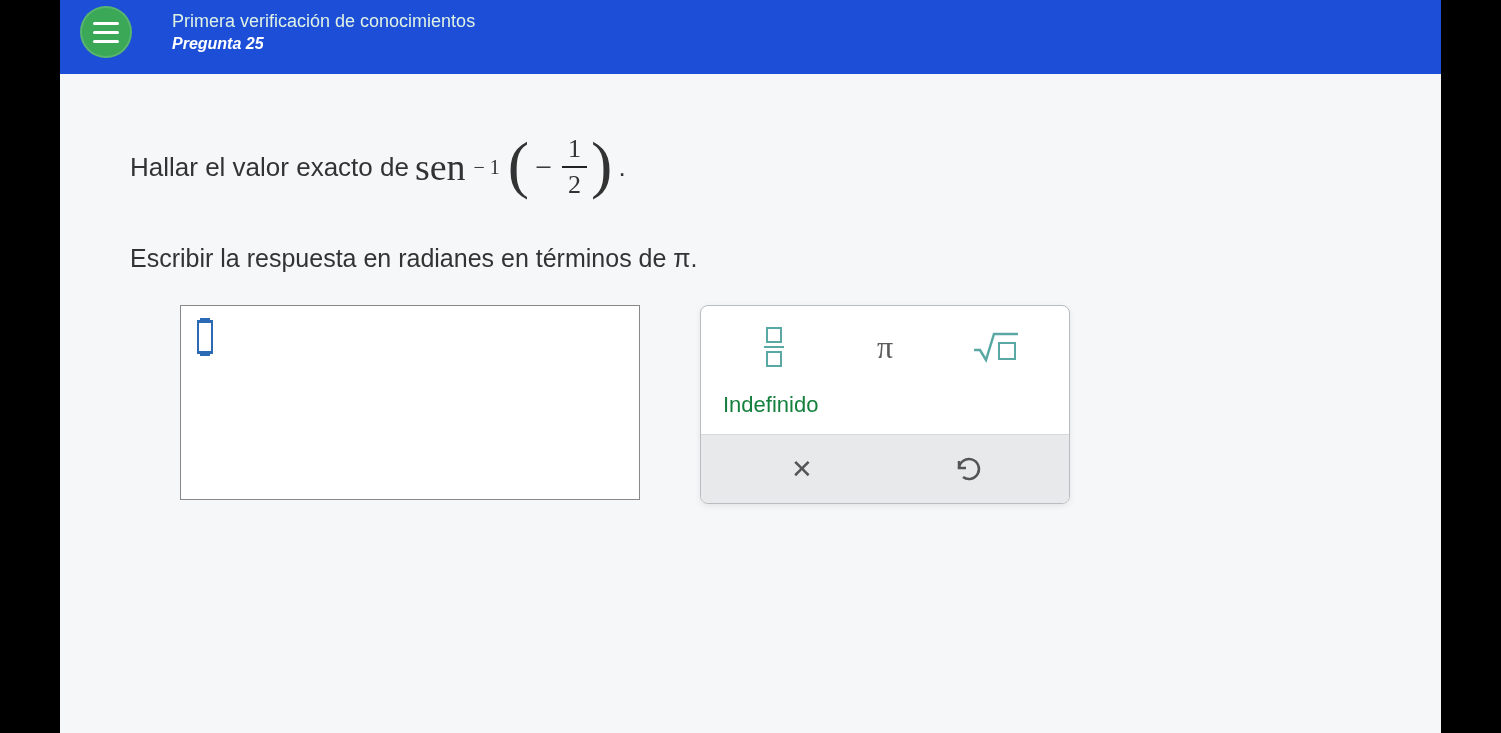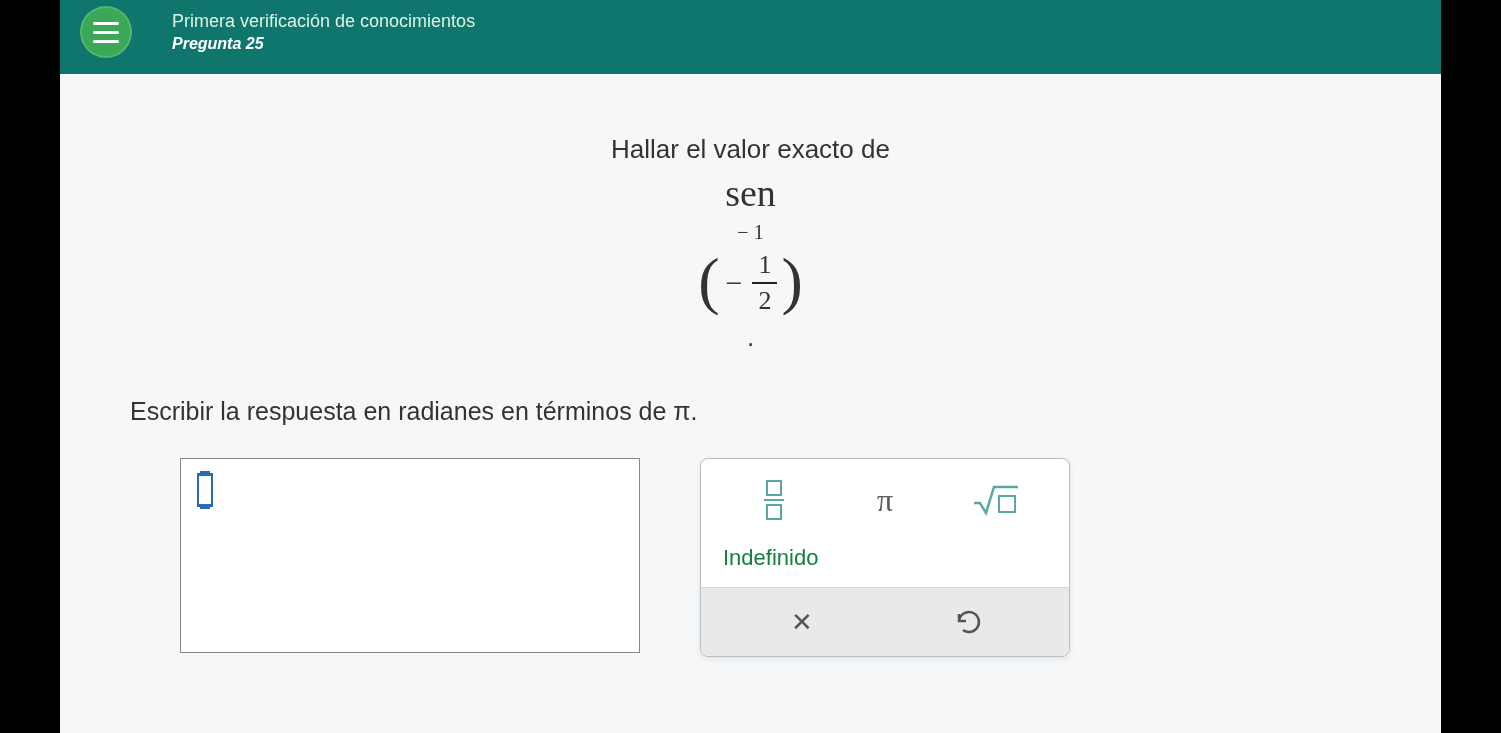--- a/index.html
+++ b/index.html
@@ -16,21 +16,21 @@
     }
     .app-frame {
       position: absolute;
       top: 0;
       left: 60px;
       right: 60px;
       bottom: 0;
       background: #f6f7f8;
     }
     .header {
-      background: #0f766e;
+      background: #1d4ed8;
       color: #fff;
       display: flex;
       align-items: center;
       padding: 4px 20px 14px 20px;
       height: 74px;
     }
     .hamburger-circle {
       width: 52px;
       height: 52px;
       border-radius: 50%;
@@ -69,21 +69,20 @@
       padding: 60px 70px 30px 70px;
     }
     .question-line {
       font-size: 26px;
       color: #333;
       display: flex;
       align-items: center;
       flex-wrap: wrap;
       gap: 6px;
       margin-bottom: 44px;
-      flex-direction: column;
     }
     .math-fn {
       font-family: Georgia, 'Times New Roman', serif;
       font-size: 38px;
     }
     .math-sup {
       font-family: Georgia, 'Times New Roman', serif;
       font-size: 20px;
       vertical-align: super;
       margin-left: 2px;

